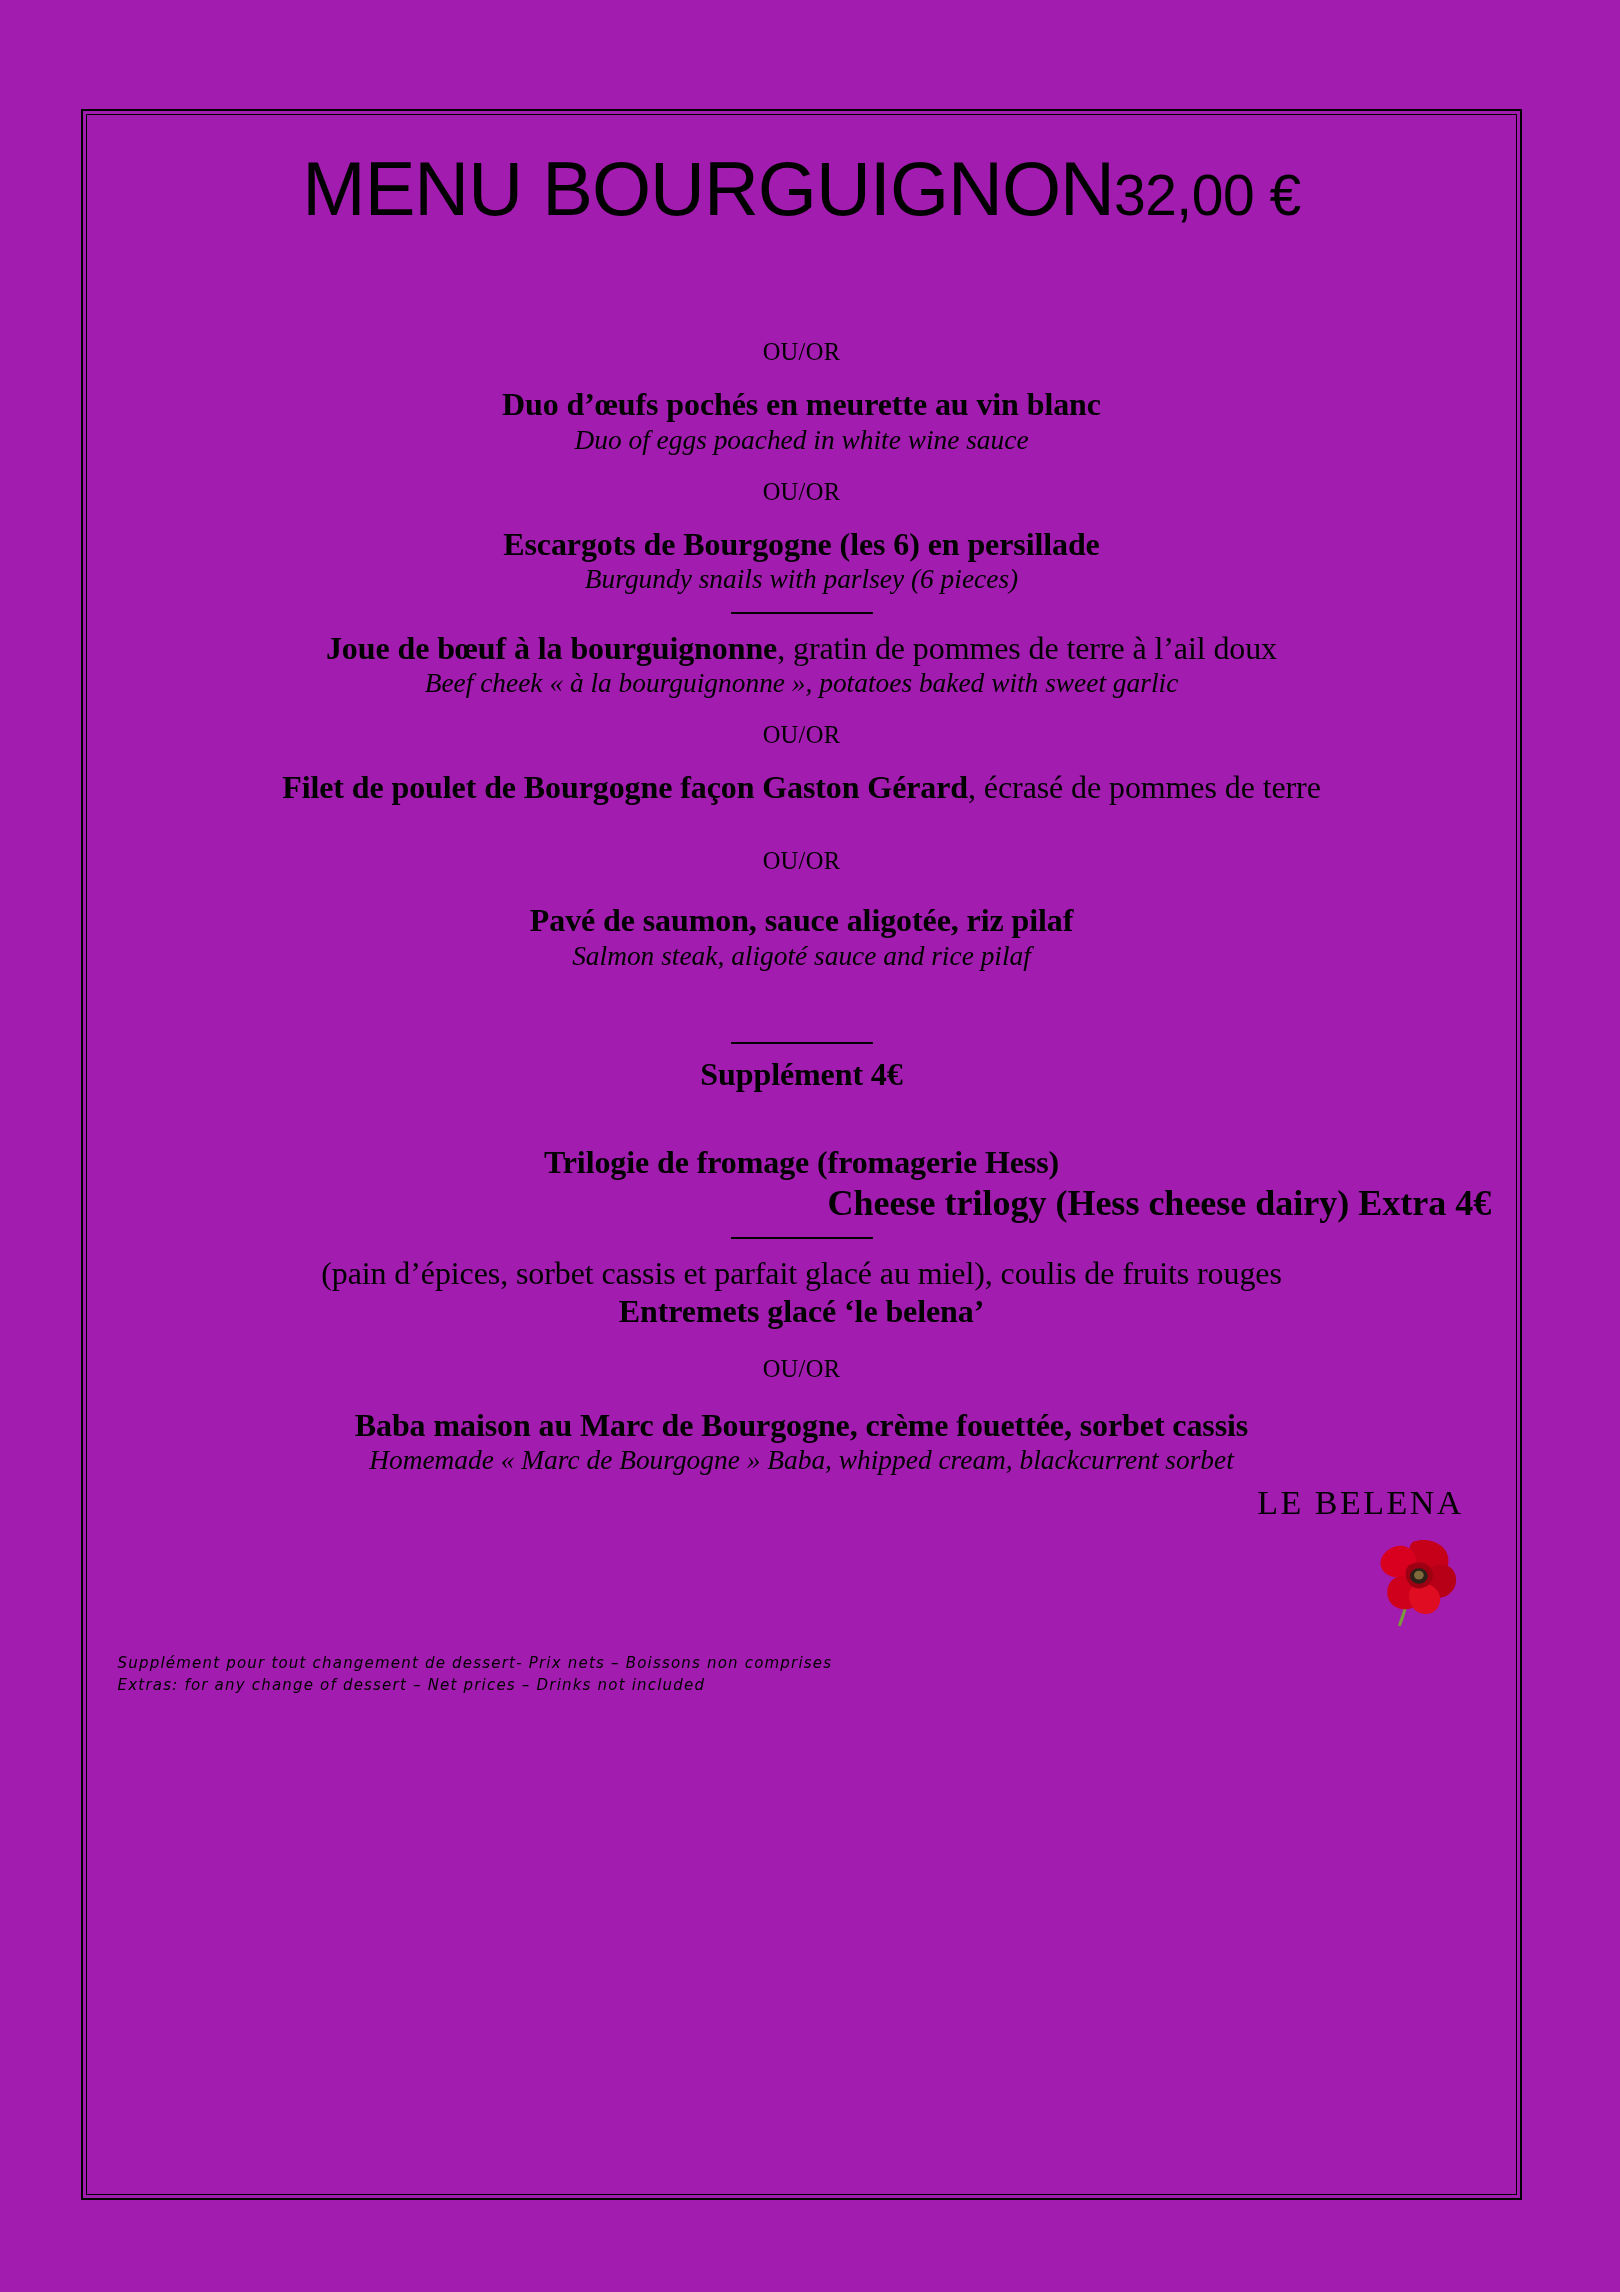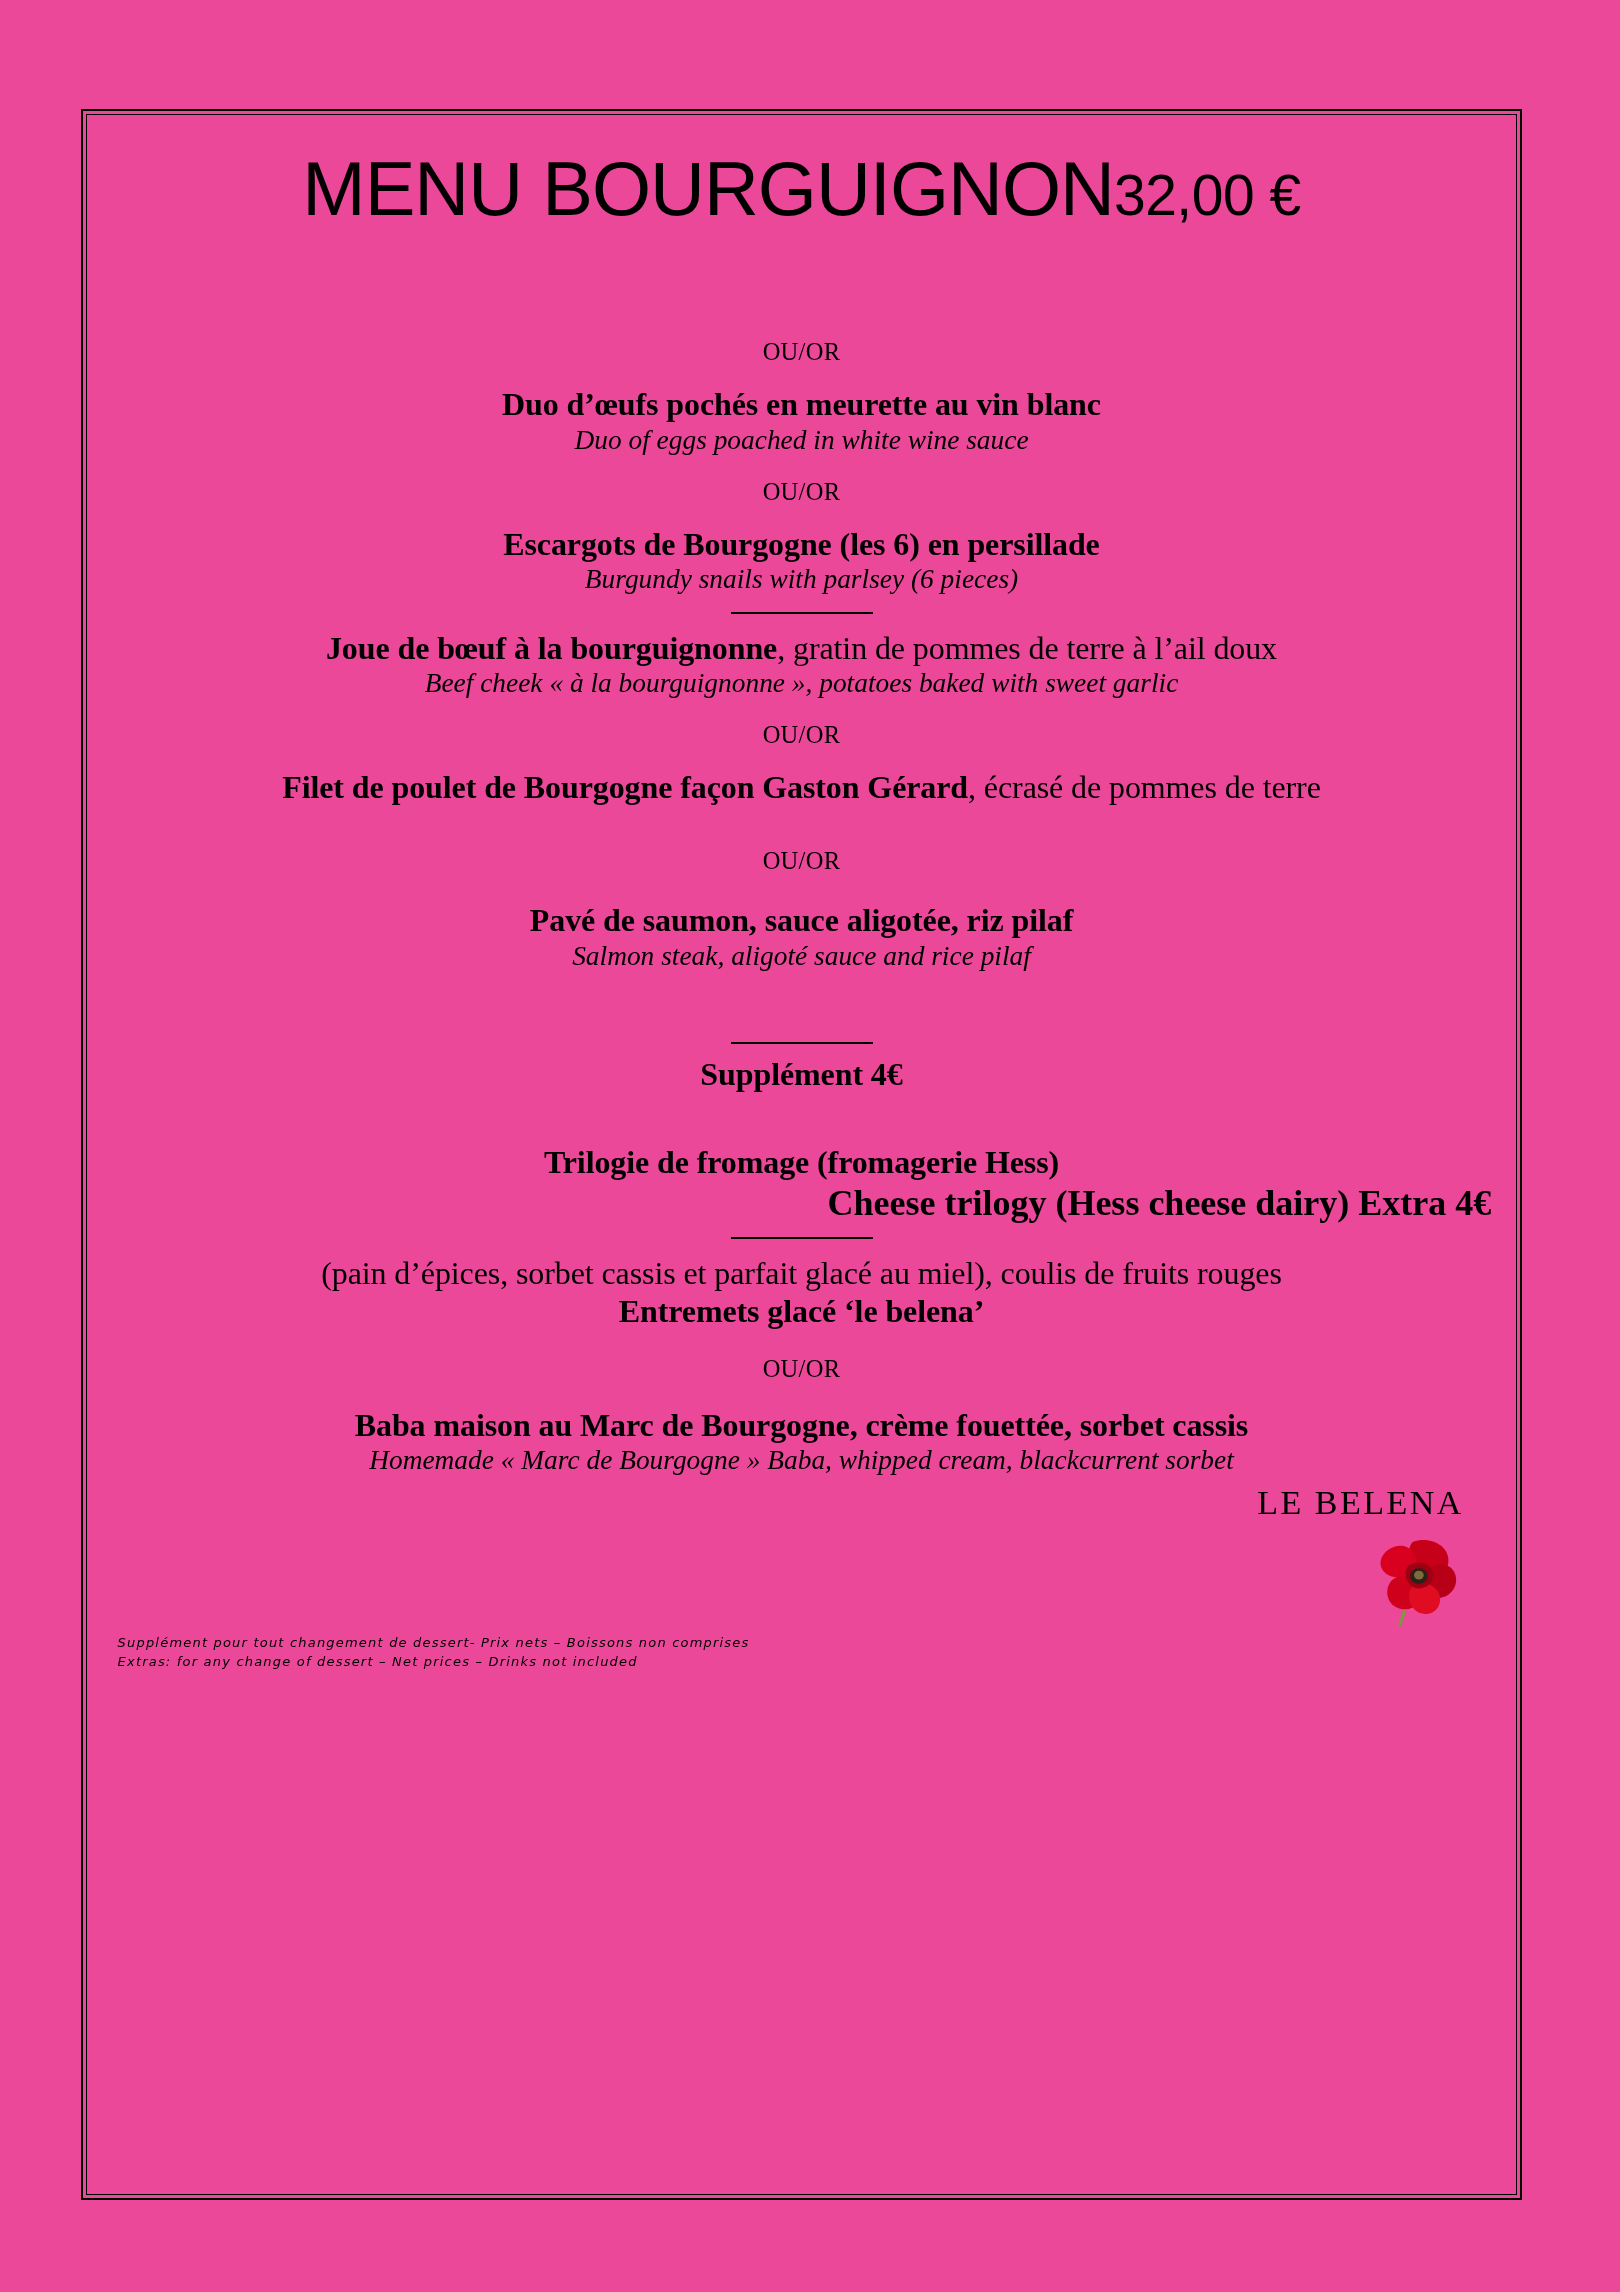--- a/index.html
+++ b/index.html
@@ -13,21 +13,21 @@
     font-family: "Liberation Serif", serif;
     color: #000000;
     overflow: hidden;
   }
 
   
   #page {
     position: relative;
     width: 1620px;
     height: 2293px;
-    background: #ec4899;
+    background: #a21caf;
   }
   #frame-outer {
     position: absolute;
     left: 81px;
     top: 109px;
     width: 1441px;
     height: 2091px;
     border: 2.9px solid #000000;
     box-sizing: border-box;
   }
@@ -151,25 +151,25 @@
   .poppy {
     position: relative;
     width: 102px;
     height: 102px;
     margin-left: -13.7px;
   }
   .poppy svg { display: block; }
 
   
   .footer {
-    margin-top: 2px;
+    margin-top: 21px;
     padding-left: 5.9px;
     font-family: "DejaVu Sans", sans-serif;
     font-style: italic;
-    font-size: 13px;
+    font-size: 15px;
     letter-spacing: 1.2px;
     line-height: 1.45;
     white-space: nowrap;
   }
   .footer-clip {
     height: 21.6px;
     overflow: hidden;
   }
 </style>
 </head>

